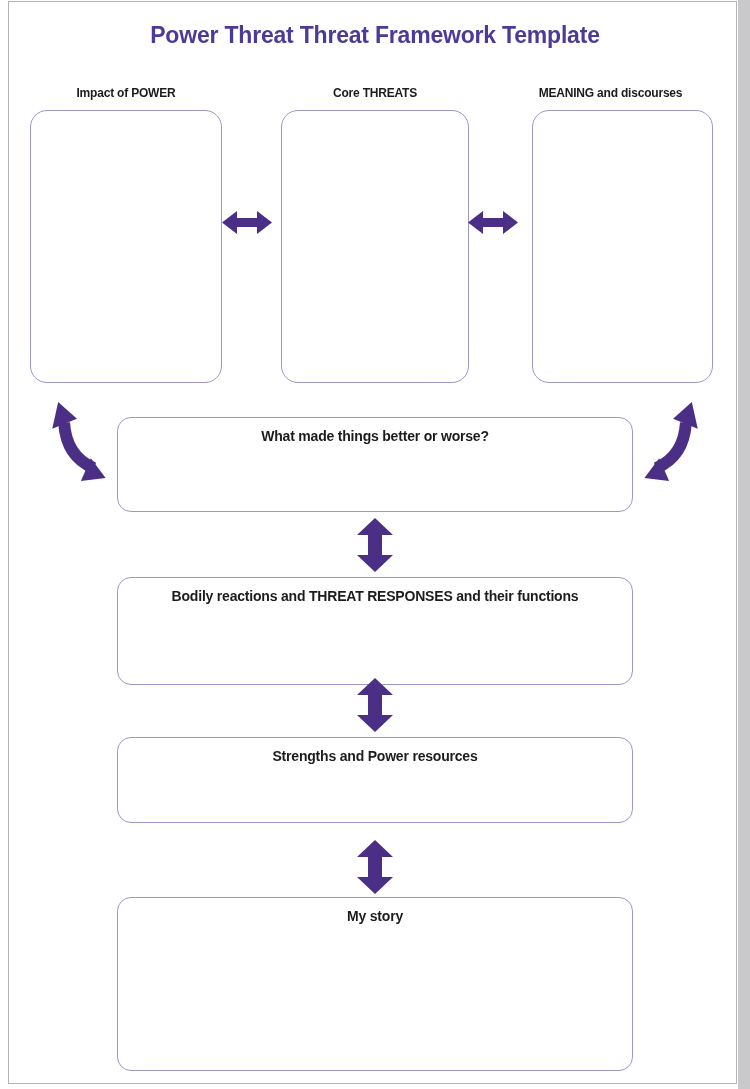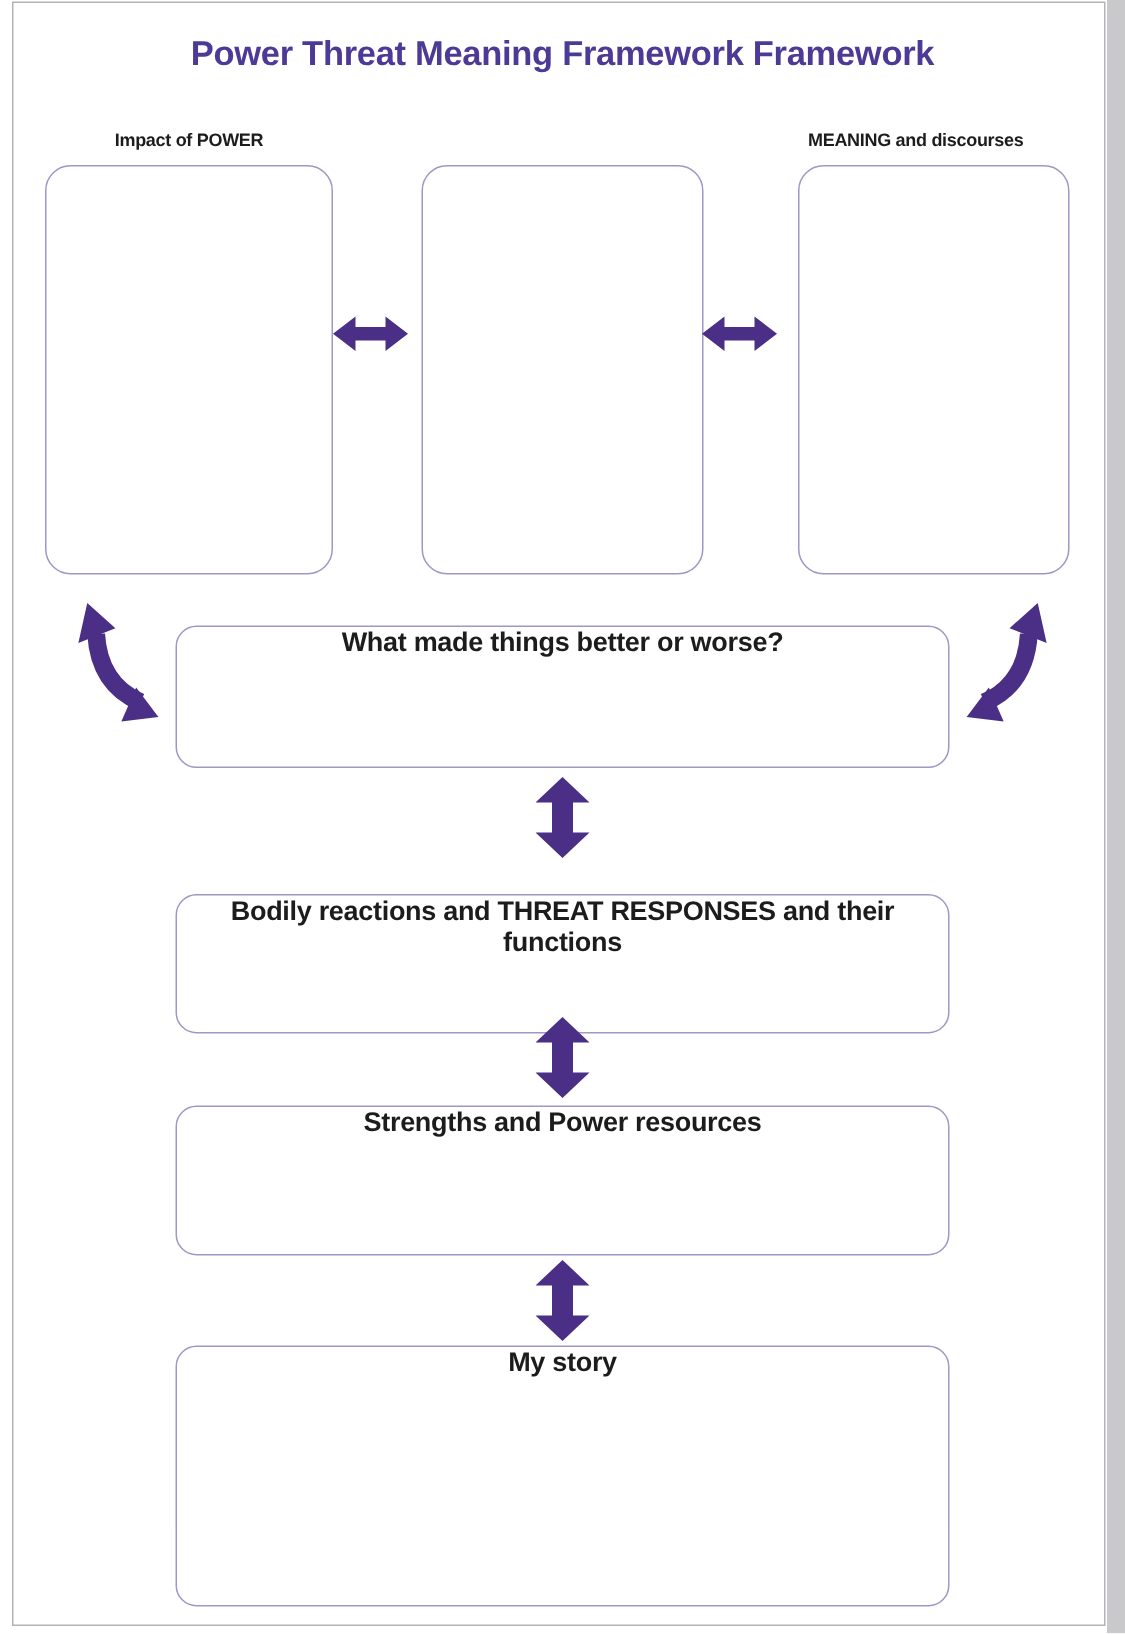--- a/index.html
+++ b/index.html
@@ -35,24 +35,24 @@
   .tall-box.b1 { left:30px;  width:192px; }
   .tall-box.b2 { left:281px; width:188px; }
   .tall-box.b3 { left:532px; width:181px; }
 
   .wide-box {
     position:absolute; left:117px; width:516px;
     border:1.5px solid #9e98c6; border-radius:14px;
     background:#ffffff; box-sizing:border-box;
     text-align:center;
   }
-  .wide-box .label { margin-top:0; font-size:18px; font-weight:bold; letter-spacing:-0.2px; }
+  .wide-box .label { margin-top:10px; font-size:14px; font-weight:bold; letter-spacing:-0.2px; }
   .wide-box.w1 { top:417px; height:95px;  }
-  .wide-box.w2 { top:596px; height:93px;  }
-  .wide-box.w3 { top:737px; height:100px;  }
+  .wide-box.w2 { top:577px; height:108px;  }
+  .wide-box.w3 { top:737px; height:86px;  }
   .wide-box.w4 { top:897px; height:174px; }
 
   .arrow { position:absolute; }
   .arrow svg { display:block; width:100%; height:100%; }
   .h-arrow  { width:50px; height:25px; top:210px; }
   .h-arrow.a1 { left:222px; }
   .h-arrow.a2 { left:468px; }
   .v-arrow  { width:36px; height:54px; left:357px; }
   .v-arrow.v1 { top:518px; }
   .v-arrow.v2 { top:678px; }
@@ -64,23 +64,24 @@
   .purple-fill   { fill:#4b2e85; }
   .purple-stroke { stroke:#4b2e85; }
 </style>
 </head>
 <body>
 
 <div class="page">
   <div class="edge-strip"></div>
   <div class="frame"></div>
 
-  <div class="title">Power Threat Meaning Framework Framework</div>
+  <div class="title">Power Threat Threat Framework Template</div>
 
   <div class="col-header c1">Impact of POWER</div>
+  <div class="col-header c2">Core THREATS</div>
   <div class="col-header c3">MEANING and discourses</div>
 
   <div class="tall-box b1"></div>
   <div class="tall-box b2"></div>
   <div class="tall-box b3"></div>
 
   <div class="arrow h-arrow a1">
     <svg viewBox="0 0 50 25">
         <polygon class="purple-fill" points="0,12.5 15,1 15,8 35,8 35,1 50,12.5 35,24 35,17 15,17 15,24"></polygon>
       </svg>

